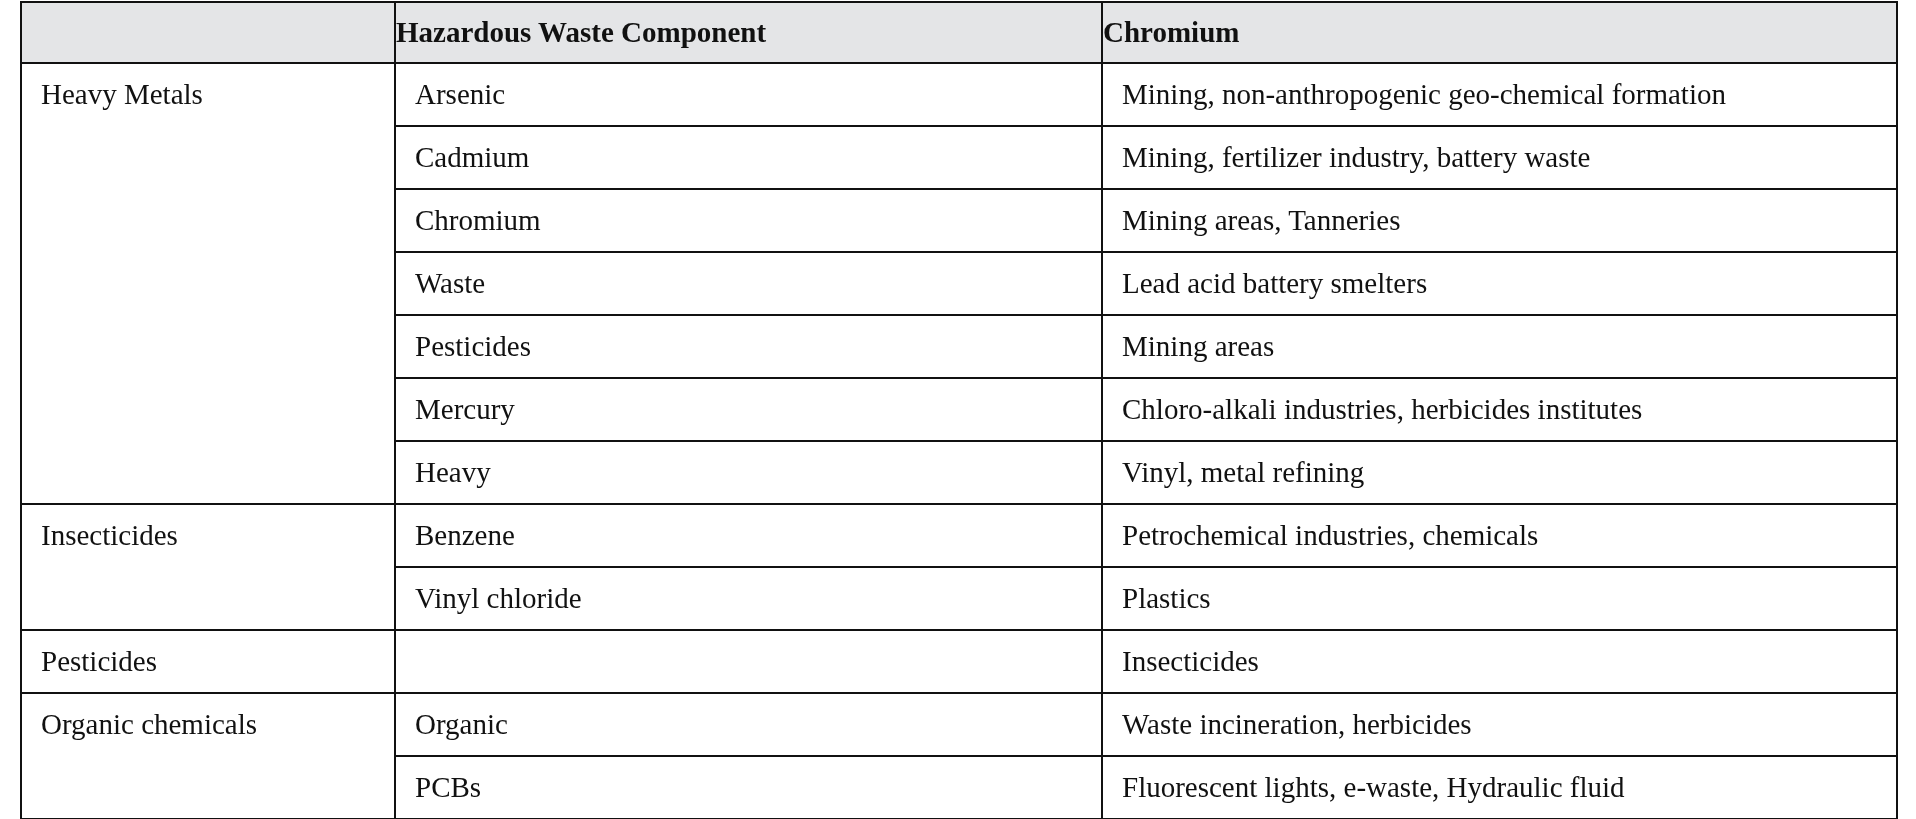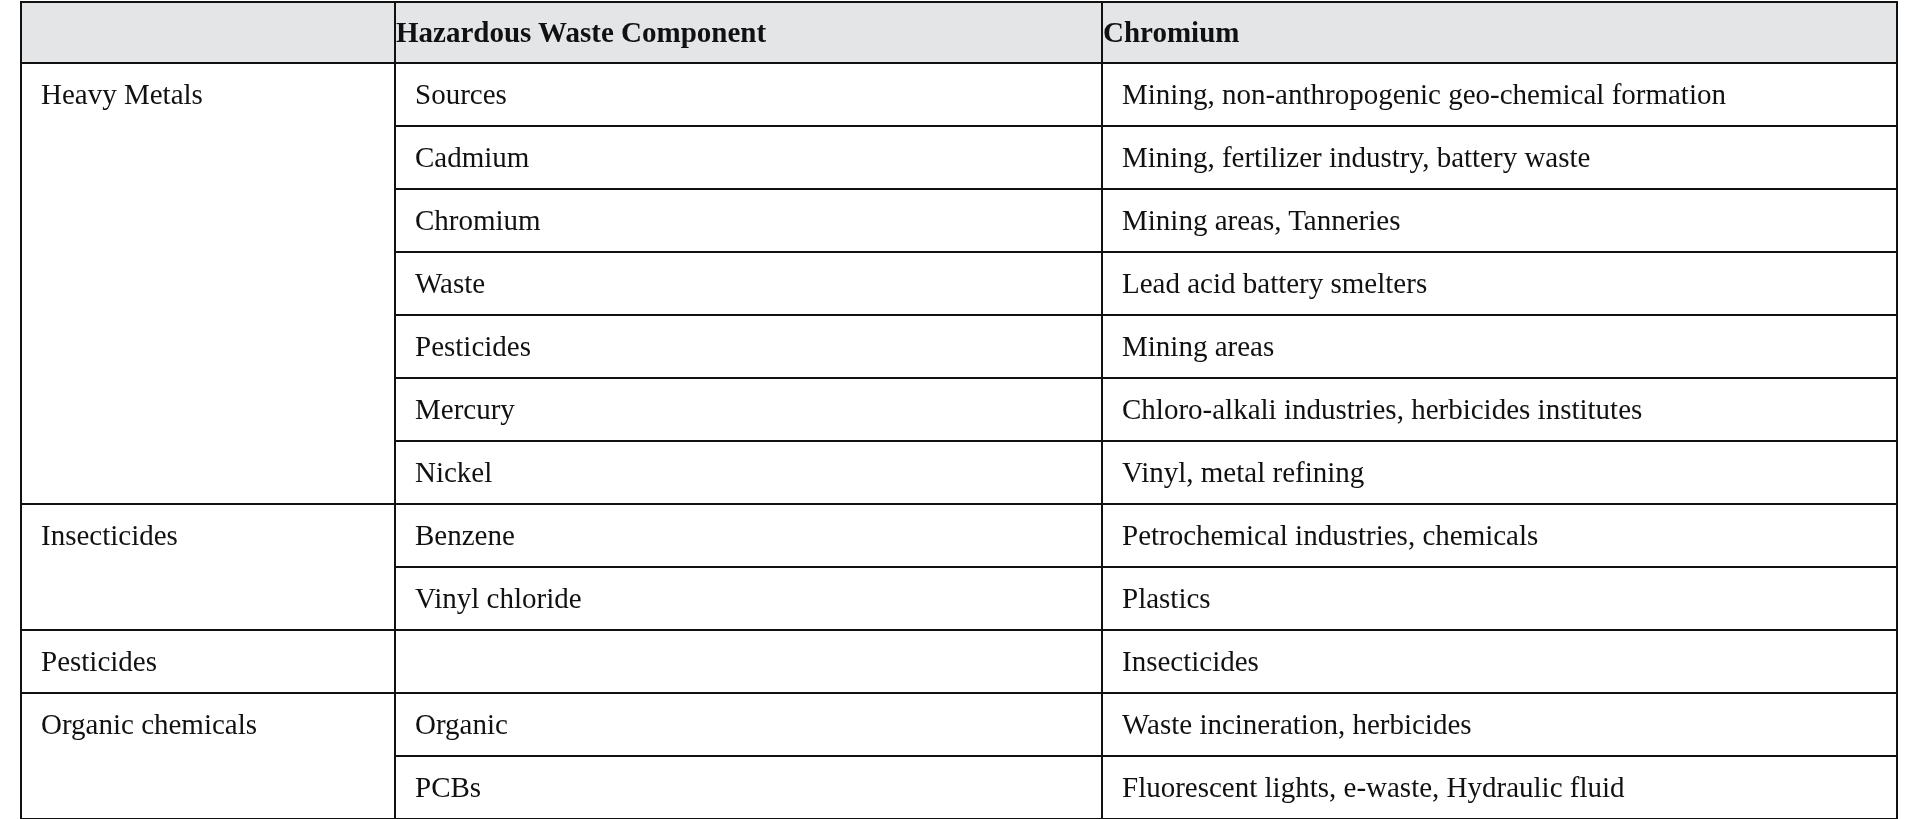--- a/index.html
+++ b/index.html
@@ -63,21 +63,21 @@
     <tr>
       <th></th>
       <th>Hazardous Waste Component</th>
       <th>Chromium</th>
     </tr>
   </thead>
   <tbody>
 
     <tr>
       <td class="group-cell" rowspan="7">Heavy Metals</td>
-      <td>Sources</td>
+      <td>Arsenic</td>
       <td>Mining, non-anthropogenic geo-chemical formation</td>
     </tr>
     <tr>
       <td>Cadmium</td>
       <td>Mining, fertilizer industry, battery waste</td>
     </tr>
     <tr>
       <td>Chromium</td>
       <td>Mining areas, Tanneries</td>
     </tr>
@@ -87,21 +87,21 @@
     </tr>
     <tr>
       <td>Pesticides</td>
       <td>Mining areas</td>
     </tr>
     <tr>
       <td>Mercury</td>
       <td>Chloro-alkali industries, herbicides institutes</td>
     </tr>
     <tr>
-      <td>Nickel</td>
+      <td>Heavy</td>
       <td>Vinyl, metal refining</td>
     </tr>
 
     <tr>
       <td class="group-cell" rowspan="2">Insecticides</td>
       <td>Benzene</td>
       <td>Petrochemical industries, chemicals</td>
     </tr>
     <tr>
       <td>Vinyl chloride</td>

